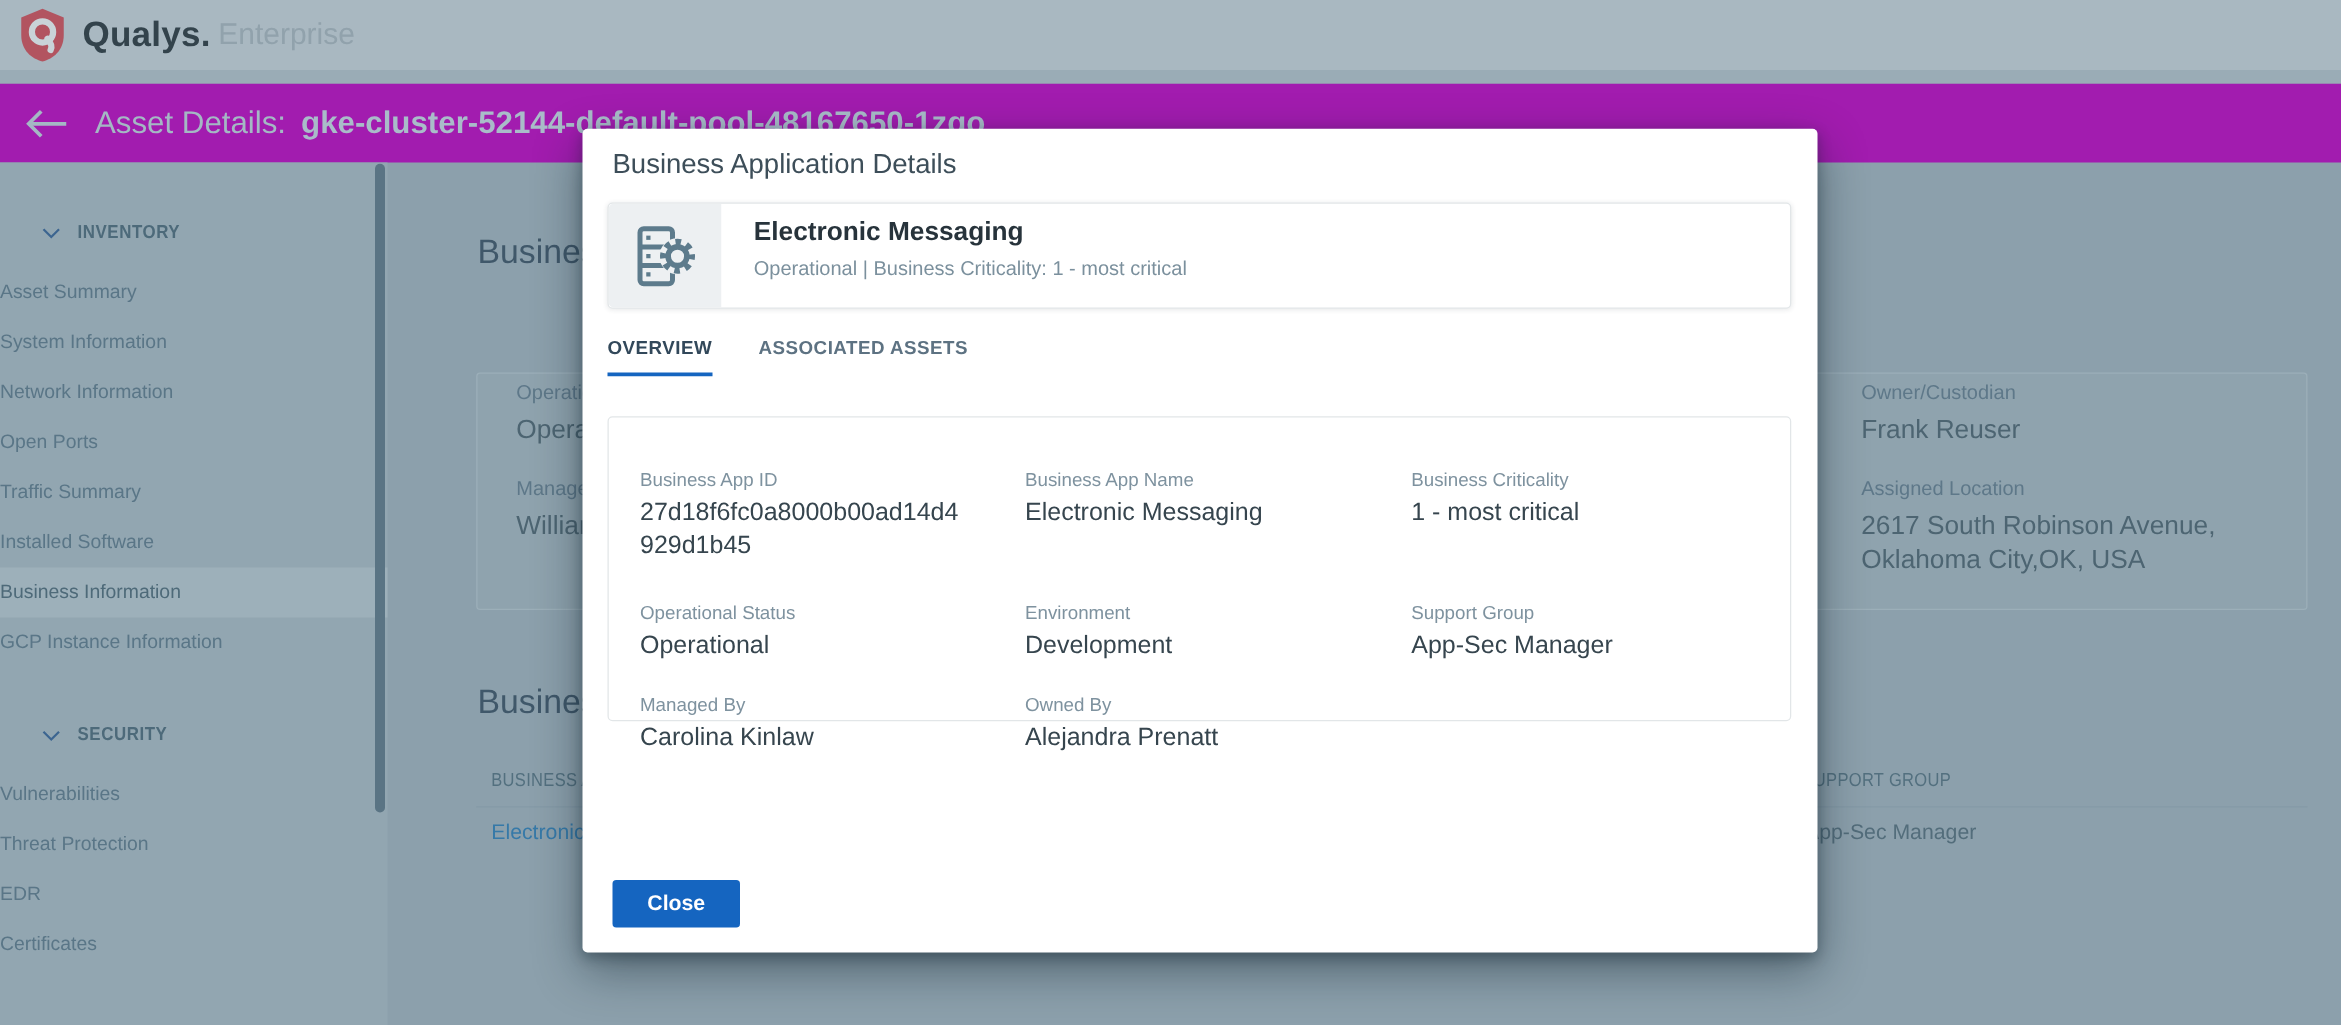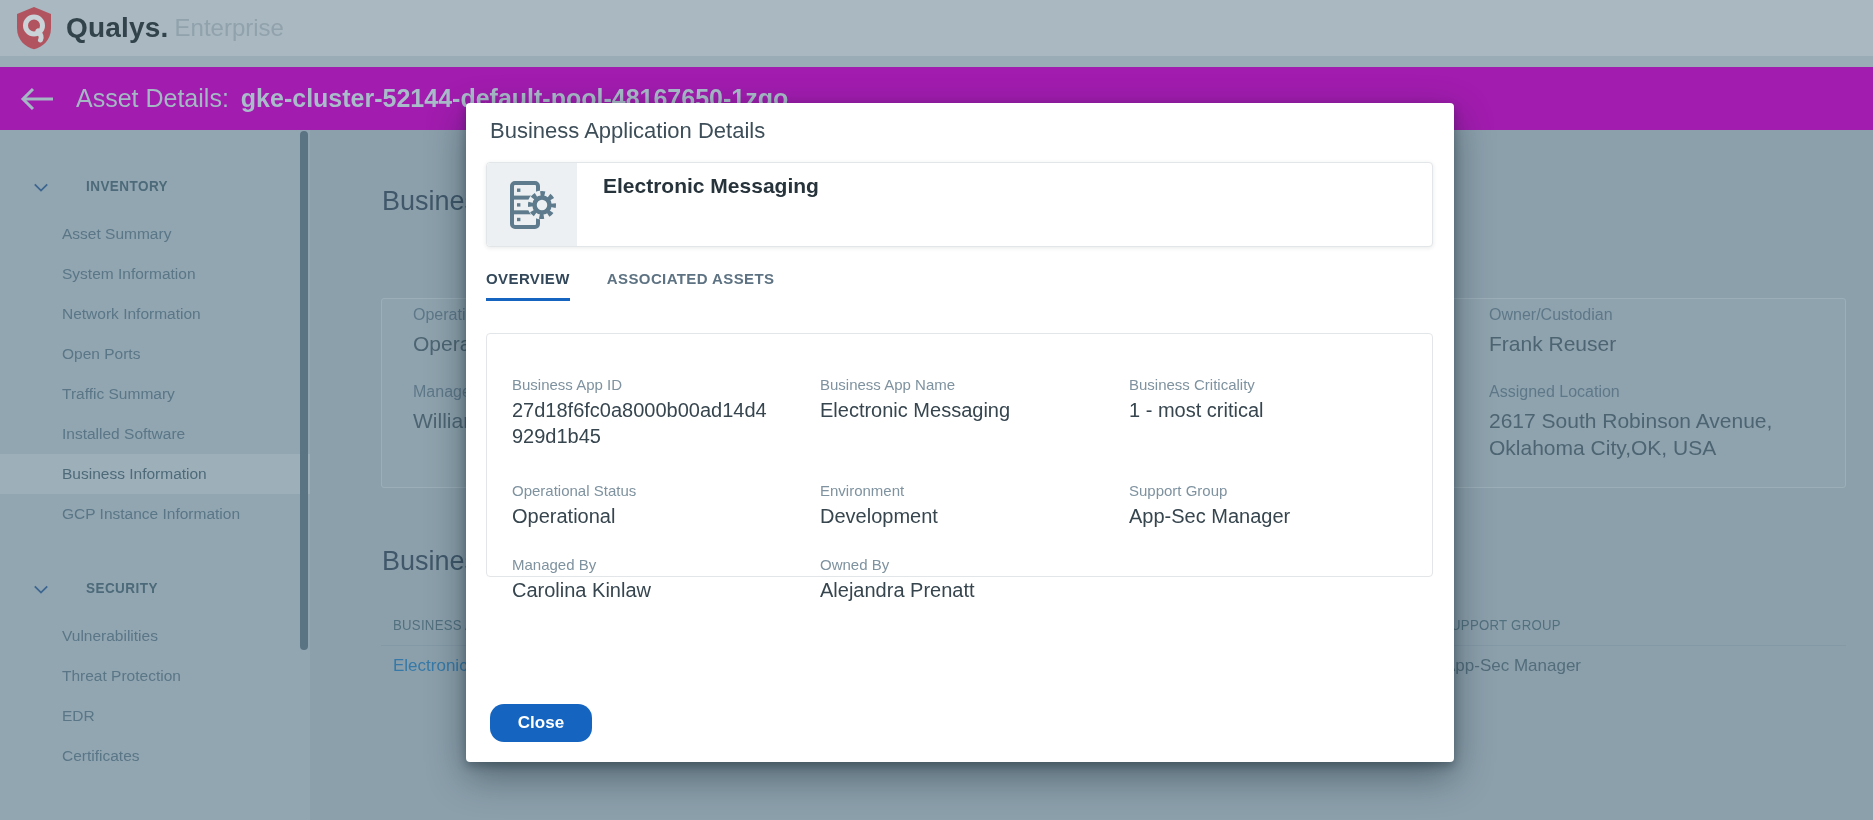--- a/index.html
+++ b/index.html
@@ -28,26 +28,26 @@
   .bb-label { font-size:25px; color:#a4b8c4; margin-left:20px; }
   .bb-name  { font-size:25px; color:#a9bcc9; font-weight:700; margin-left:12px; white-space:nowrap; }
 
   
   .sidebar {
     position:absolute; left:0; top:130px; width:310px; height:690px;
     background:#92a6b1; padding-top:42px;
   }
   .sect-header {
     height:26px; display:flex; align-items:center; padding-left:33px;
-    color:#4d6a7a; font-size:15px; font-weight:700; margin-bottom:16px;gap:24px;
+    color:#4d6a7a; font-size:15px; font-weight:700; margin-bottom:16px;
   }
   .sect-header .chev { width:16px; height:12px; margin-right:13px; color:#3c6590; }
   .sect-header .sh-label { display:inline-block; transform:scaleX(.9); transform-origin:left center; letter-spacing:.5px; }
   .sb-item {
-    height:40px; line-height:40px; padding-left:62px; font-size:15.5px;
+    height:40px; line-height:40px; font-size:15.5px;
     color:#5a7687; cursor:pointer; white-space:nowrap;
   }
   .sb-item.selected { background:#9db0ba; color:#4e6a79; }
   .sect-security { margin-top:40px; }
   .sb-scroll {
     position:absolute; left:300px; top:1px; width:8px; height:519px;
     background:#5a7484; border-radius:4px; cursor:pointer;
   }
 
   
@@ -108,21 +108,21 @@
   }
   .frow { display:grid; grid-template-columns:308px 309px 1fr; }
   .frow.r1 { margin-bottom:33px; }
   .frow.r2 { margin-bottom:27px; }
   .fl { font-size:15px; color:#7e929f; margin-bottom:4px; }
   .fv { font-size:20px; color:#36454e; line-height:26px; }
   .fv.break { width:260px; word-break:break-all; }
 
   .close-btn {
     position:absolute; left:24px; top:601px; width:102px; height:38px;
-    background:#1565c0; border:none; border-radius:14px; cursor:pointer;
+    background:#1565c0; border:none; border-radius:3px; cursor:pointer;
     color:#ffffff; font-size:17px; font-weight:700;
     font-family:"Liberation Sans","DejaVu Sans",sans-serif;
   }
 </style>
 </head>
 <body>
 
 <div class="topbar">
   <span style="display:inline-flex;">
     <svg width="40" height="44" viewBox="0 0 40 44">
@@ -224,20 +224,21 @@
           <rect x="11" y="9.5" width="3.4" height="3.4" fill="#5d7b8c"></rect>
           <rect x="11" y="24.2" width="3.4" height="3.4" fill="#5d7b8c"></rect>
           <rect x="11" y="38.8" width="3.4" height="3.4" fill="#5d7b8c"></rect>
           <circle cx="36" cy="26" r="14.5" fill="#edf0f2" stroke="none"></circle>
           <circle cx="36" cy="26" r="11.5" fill="none" stroke="#5d7b8c" stroke-width="5" stroke-dasharray="4.5 4.53" stroke-dashoffset="2"></circle>
           <circle cx="36" cy="26" r="7.5" fill="#edf0f2" stroke="#5d7b8c" stroke-width="4.5"></circle>
         </svg>
       </span>
     </div>
     <div class="app-name">Electronic Messaging</div>
+    <div class="app-sub">Operational | Business Criticality: 1 - most critical</div>
   </div>
 
   <div class="tabs">
     <div class="tab active">OVERVIEW</div>
     <div class="tab">ASSOCIATED ASSETS</div>
   </div>
 
   <div class="content-card">
     <div class="frow r1">
       <div>

